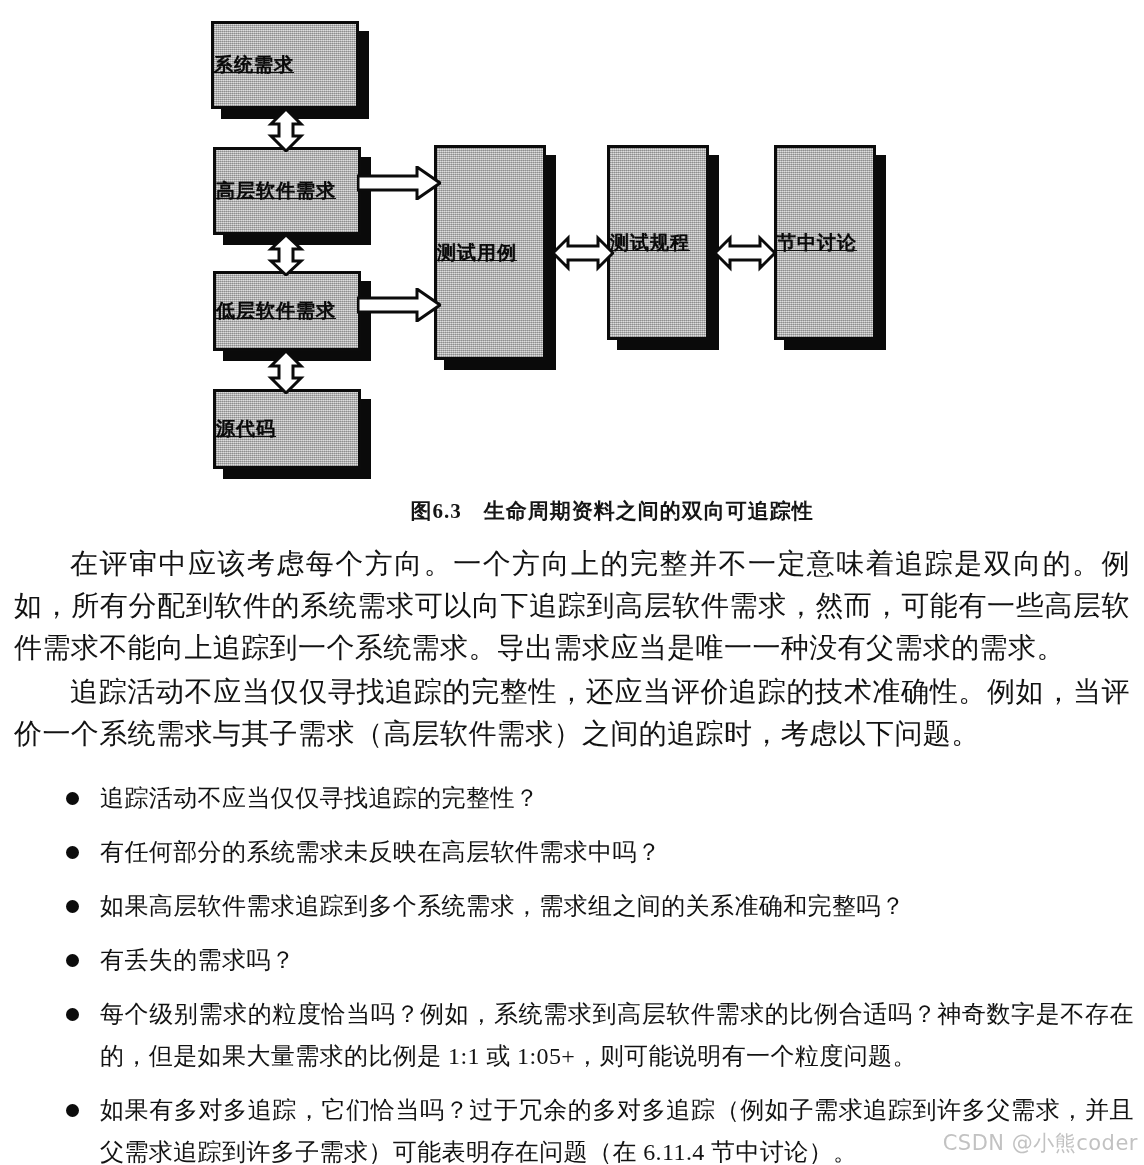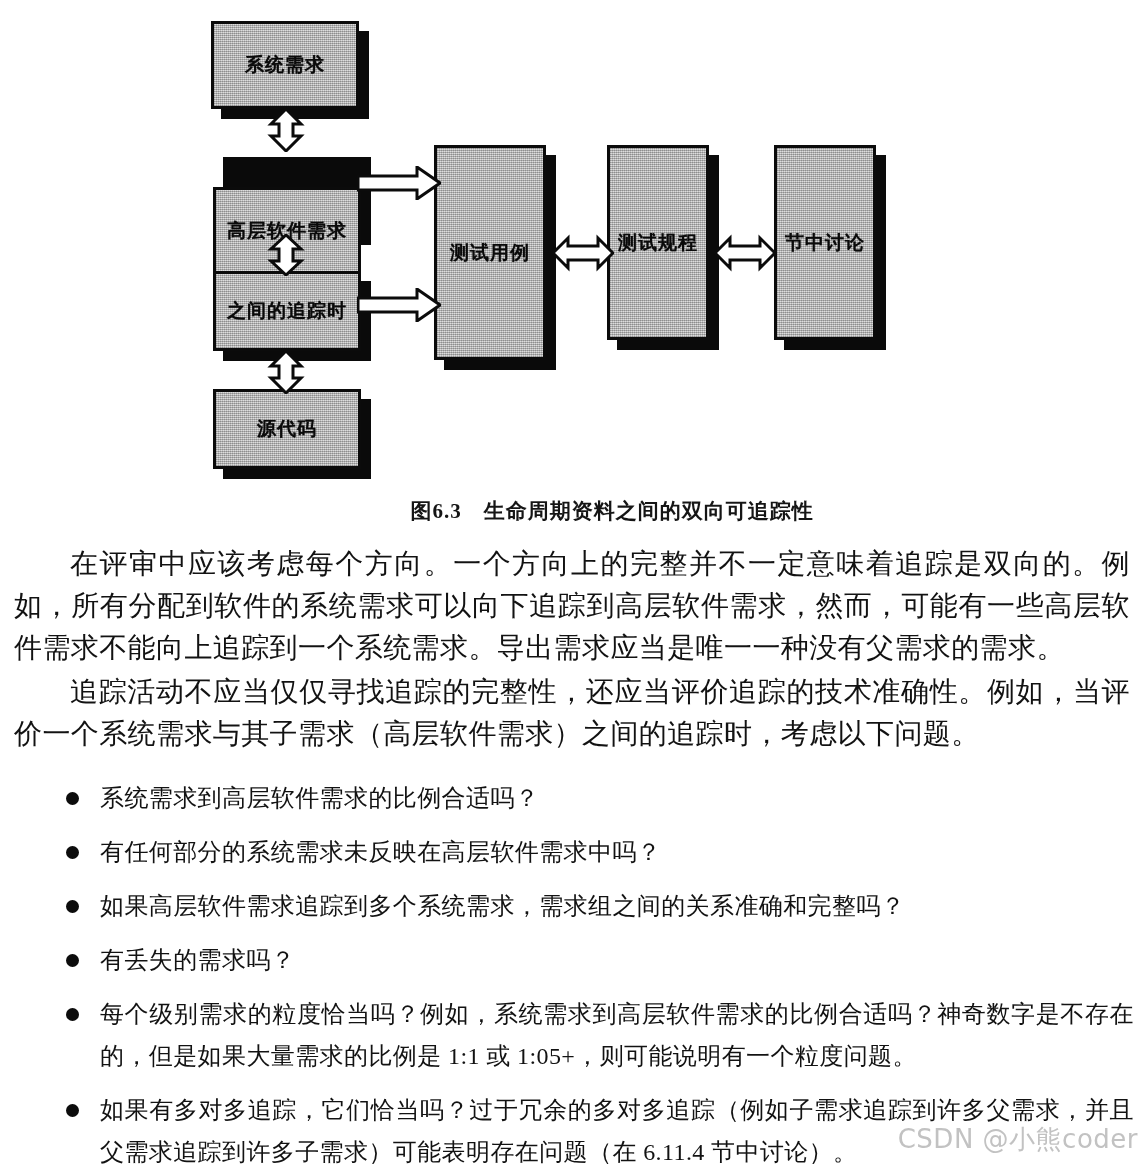--- a/index.html
+++ b/index.html
@@ -29,22 +29,23 @@
   .node {
     position: absolute;
     box-sizing: border-box;
     border: 3px solid #0b0b0b;
     background-color: #c9c9c9;
     background-image:
       repeating-linear-gradient(0deg, rgba(0,0,0,0.18) 0px, rgba(0,0,0,0.18) 1px, rgba(255,255,255,0.22) 1px, rgba(255,255,255,0.22) 2px),
       repeating-linear-gradient(90deg, rgba(0,0,0,0.14) 0px, rgba(0,0,0,0.14) 1px, rgba(255,255,255,0.18) 1px, rgba(255,255,255,0.18) 2px);
     display: flex;
     align-items: center;
-    justify-content: center;
+    justify-content: flex-start;
     z-index: 3;
+    text-decoration: underline;
   }
   .node .node-label {
     font-family: "DejaVu Sans", "Liberation Sans", sans-serif;
     font-weight: bold;
     font-size: 19px;
     letter-spacing: 1px;
     color: #0a0a0a;
     text-shadow: 0 0 1px rgba(0,0,0,0.5);
     white-space: nowrap;
   }
@@ -122,21 +123,21 @@
     border-radius: 50%;
     background: #0c0c0c;
   }
 
   
   #watermark {
     position: absolute;
     right: 6px;
     bottom: 8px;
     font-family: "DejaVu Sans", "Liberation Sans", sans-serif;
-    font-size: 26px;
+    font-size: 21px;
     color: #c2c2c2;
     letter-spacing: 0.5px;
     white-space: nowrap;
   }
 </style>
 </head>
 <body>
 
 <div id="figure">
 
@@ -145,26 +146,26 @@
   <div class="slab" style="left:223px; top:281px; width:148px; height:80px;"></div>
   <div class="slab" style="left:223px; top:399px; width:148px; height:80px;"></div>
   <div class="slab" style="left:444px; top:155px; width:112px; height:215px;"></div>
   <div class="slab" style="left:617px; top:155px; width:102px; height:195px;"></div>
   <div class="slab" style="left:784px; top:155px; width:102px; height:195px;"></div>
 
   <div class="node" style="left:211px; top:21px; width:148px; height:88px;">
     <span class="node-label">系统需求</span>
   </div>
 
-  <div class="node" style="left:213px; top:147px; width:148px; height:88px;margin-top:40px;">
+  <div class="node" style="left:213px; top:147px; width:148px; height:88px;">
     <span class="node-label">高层软件需求</span>
   </div>
 
   <div class="node" style="left:213px; top:271px; width:148px; height:80px;">
-    <span class="node-label">之间的追踪时</span>
+    <span class="node-label">低层软件需求</span>
   </div>
 
   <div class="node" style="left:213px; top:389px; width:148px; height:80px;">
     <span class="node-label">源代码</span>
   </div>
 
   <div class="node" style="left:607px; top:145px; width:102px; height:195px;">
     <span class="node-label">测试规程</span>
   </div>
 
@@ -224,21 +225,21 @@
 </div>
 
 <div id="bodytext">
   <p class="para">在评审中应该考虑每个方向。一个方向上的完整并不一定意味着追踪是双向的。例如，所有分配到软件的系统需求可以向下追踪到高层软件需求，然而，可能有一些高层软件需求不能向上追踪到一个系统需求。导出需求应当是唯一一种没有父需求的需求。</p>
   <p class="para">追踪活动不应当仅仅寻找追踪的完整性，还应当评价追踪的技术准确性。例如，当评价一个系统需求与其子需求（高层软件需求）之间的追踪时，考虑以下问题。</p>
 </div>
 
 <div id="bullets">
   <div class="bullet">
     <span class="dot"></span>
-    <span>系统需求到高层软件需求的比例合适吗？</span>
+    <span>追踪活动不应当仅仅寻找追踪的完整性？</span>
   </div>
   <div class="bullet">
     <span class="dot"></span>
     <span>有任何部分的系统需求未反映在高层软件需求中吗？</span>
   </div>
   <div class="bullet">
     <span class="dot"></span>
     <span>如果高层软件需求追踪到多个系统需求，需求组之间的关系准确和完整吗？</span>
   </div>
   <div class="bullet">

